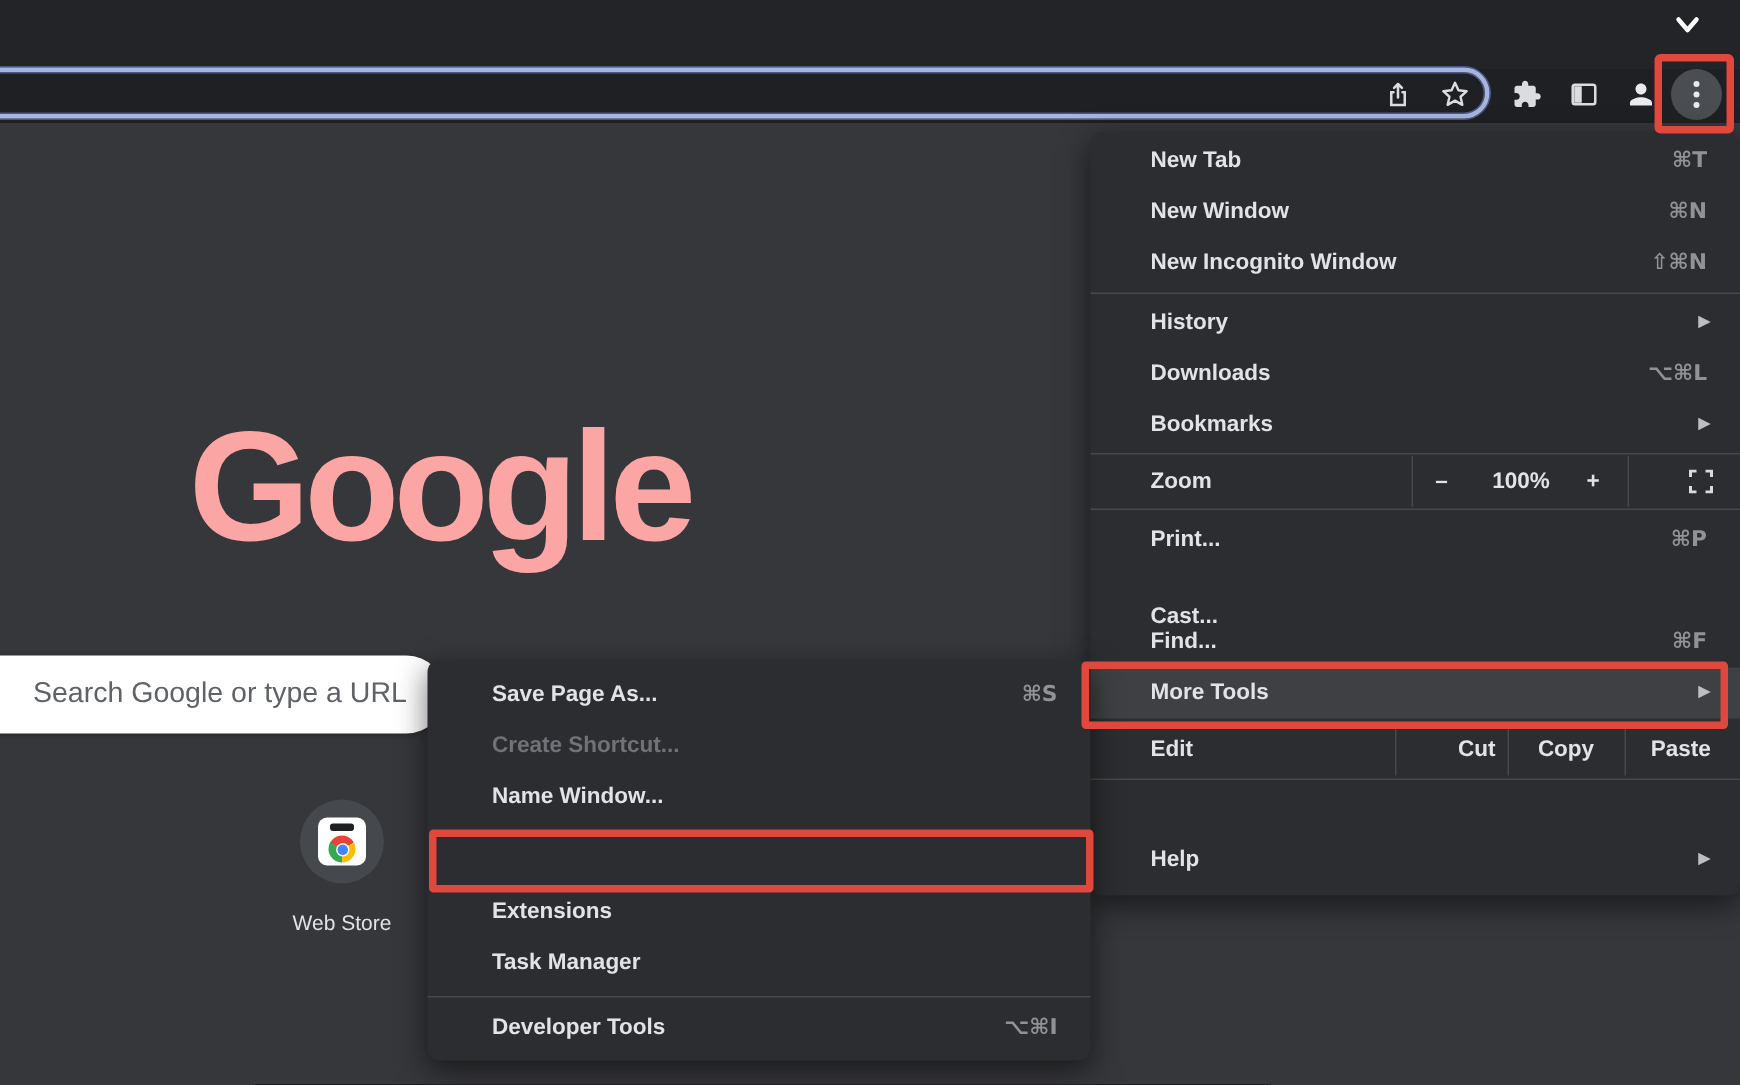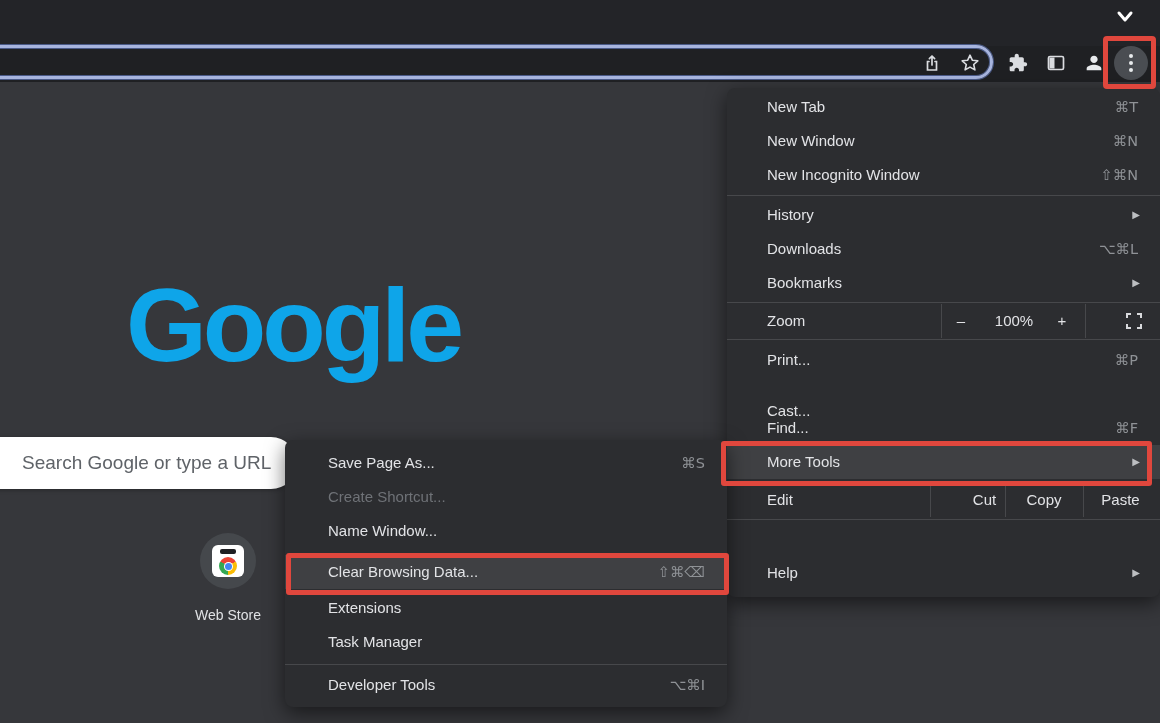--- a/index.html
+++ b/index.html
@@ -22,21 +22,21 @@
     position:absolute; left:1114px; top:46px; width:34px; height:34px;
     border-radius:50%; background:#4a4d52; display:flex; align-items:center; justify-content:center;
   }
   .dots { width:4px; height:4px; border-radius:50%; background:#e8eaed;
           box-shadow:0 -7px 0 #e8eaed, 0 7px 0 #e8eaed; }
   .top-chevron { position:absolute; left:1112px; top:8px; }
 
   
   .google-logo {
     position:absolute; left:118px; top:266px; width:350px; text-align:center;
-    font-size:104px; font-weight:bold; letter-spacing:-4px; color:#0ea5e9;
+    font-size:104px; font-weight:bold; letter-spacing:-4px; color:#fca5a5;
   }
   .search-box {
     position:absolute; left:-30px; top:437px; width:327px; height:52px;
     background:#ffffff; border-radius:0 26px 26px 0; z-index:5;
     box-shadow:0 1px 4px rgba(0,0,0,.3);
   }
   .search-box span {
     display:block; padding-left:52px; line-height:52px;
     font-size:19px; color:#5f6368; white-space:nowrap; overflow:hidden;
   }
@@ -52,21 +52,21 @@
   .shortcut-label { position:absolute; left:166px; top:607px; width:124px; text-align:center;
     font-size:14px; color:#e0e2e5; }
 
   
   .menu {
     position:absolute; background:#2c2d30; border-radius:8px;
     box-shadow:0 6px 20px rgba(0,0,0,.55); font-size:15px; color:#e2e3e6;
   }
   .main-menu { left:727px; top:88px; width:433px; height:509px; z-index:10; }
   .sub-menu  { left:285px; top:440px; width:442px; height:267px; z-index:20; }
-  .mrow { position:absolute; left:0; width:100%; height:34px; line-height:34px; }
+  .mrow { position:absolute; left:0; width:100%; height:34px; line-height:34px;font-weight:bold; }
   .mrow .lbl { position:absolute; left:40px; }
   .sub-menu .mrow .lbl { left:43px; }
   .mrow .sc  { position:absolute; right:22px; color:#8f9296; font-family:"DejaVu Sans", sans-serif; font-size:14.5px; }
   .mrow .arrow { position:absolute; right:20px; font-size:10px; color:#bcbec1; }
   .mrow.hl { background:#3f4043; }
   .mrow.disabled .lbl { color:#6f7277; }
   .mdiv { position:absolute; left:0; width:100%; height:1px; background:#47484b; }
   .vsep { position:absolute; top:0; height:34px; width:1px; background:#47484b; }
   .zctl { position:absolute; text-align:center; color:#e2e3e6; }
   .fs-icon { position:absolute; right:18px; top:9px; }
@@ -225,24 +225,20 @@
     <div class="mrow" style="top:6px">
       <span class="lbl">Save Page As...</span>
       <span class="sc">⌘S</span>
     </div>
     <div class="mrow disabled" style="top:40px">
       <span class="lbl">Create Shortcut...</span>
     </div>
     <div class="mrow" style="top:74px">
       <span class="lbl">Name Window...</span>
     </div>
-    <div class="mrow hl" style="top:115px">
-      <span class="lbl">Clear Browsing Data...</span>
-      <span class="sc">⇧⌘⌫</span>
-    </div>
     <div class="mrow" style="top:151px">
       <span class="lbl">Extensions</span>
     </div>
     <div class="mrow" style="top:185px">
       <span class="lbl">Task Manager</span>
     </div>
     <div class="mdiv" style="top:224px"></div>
     <div class="mrow" style="top:228px">
       <span class="lbl">Developer Tools</span>
       <span class="sc">⌥⌘I</span>

